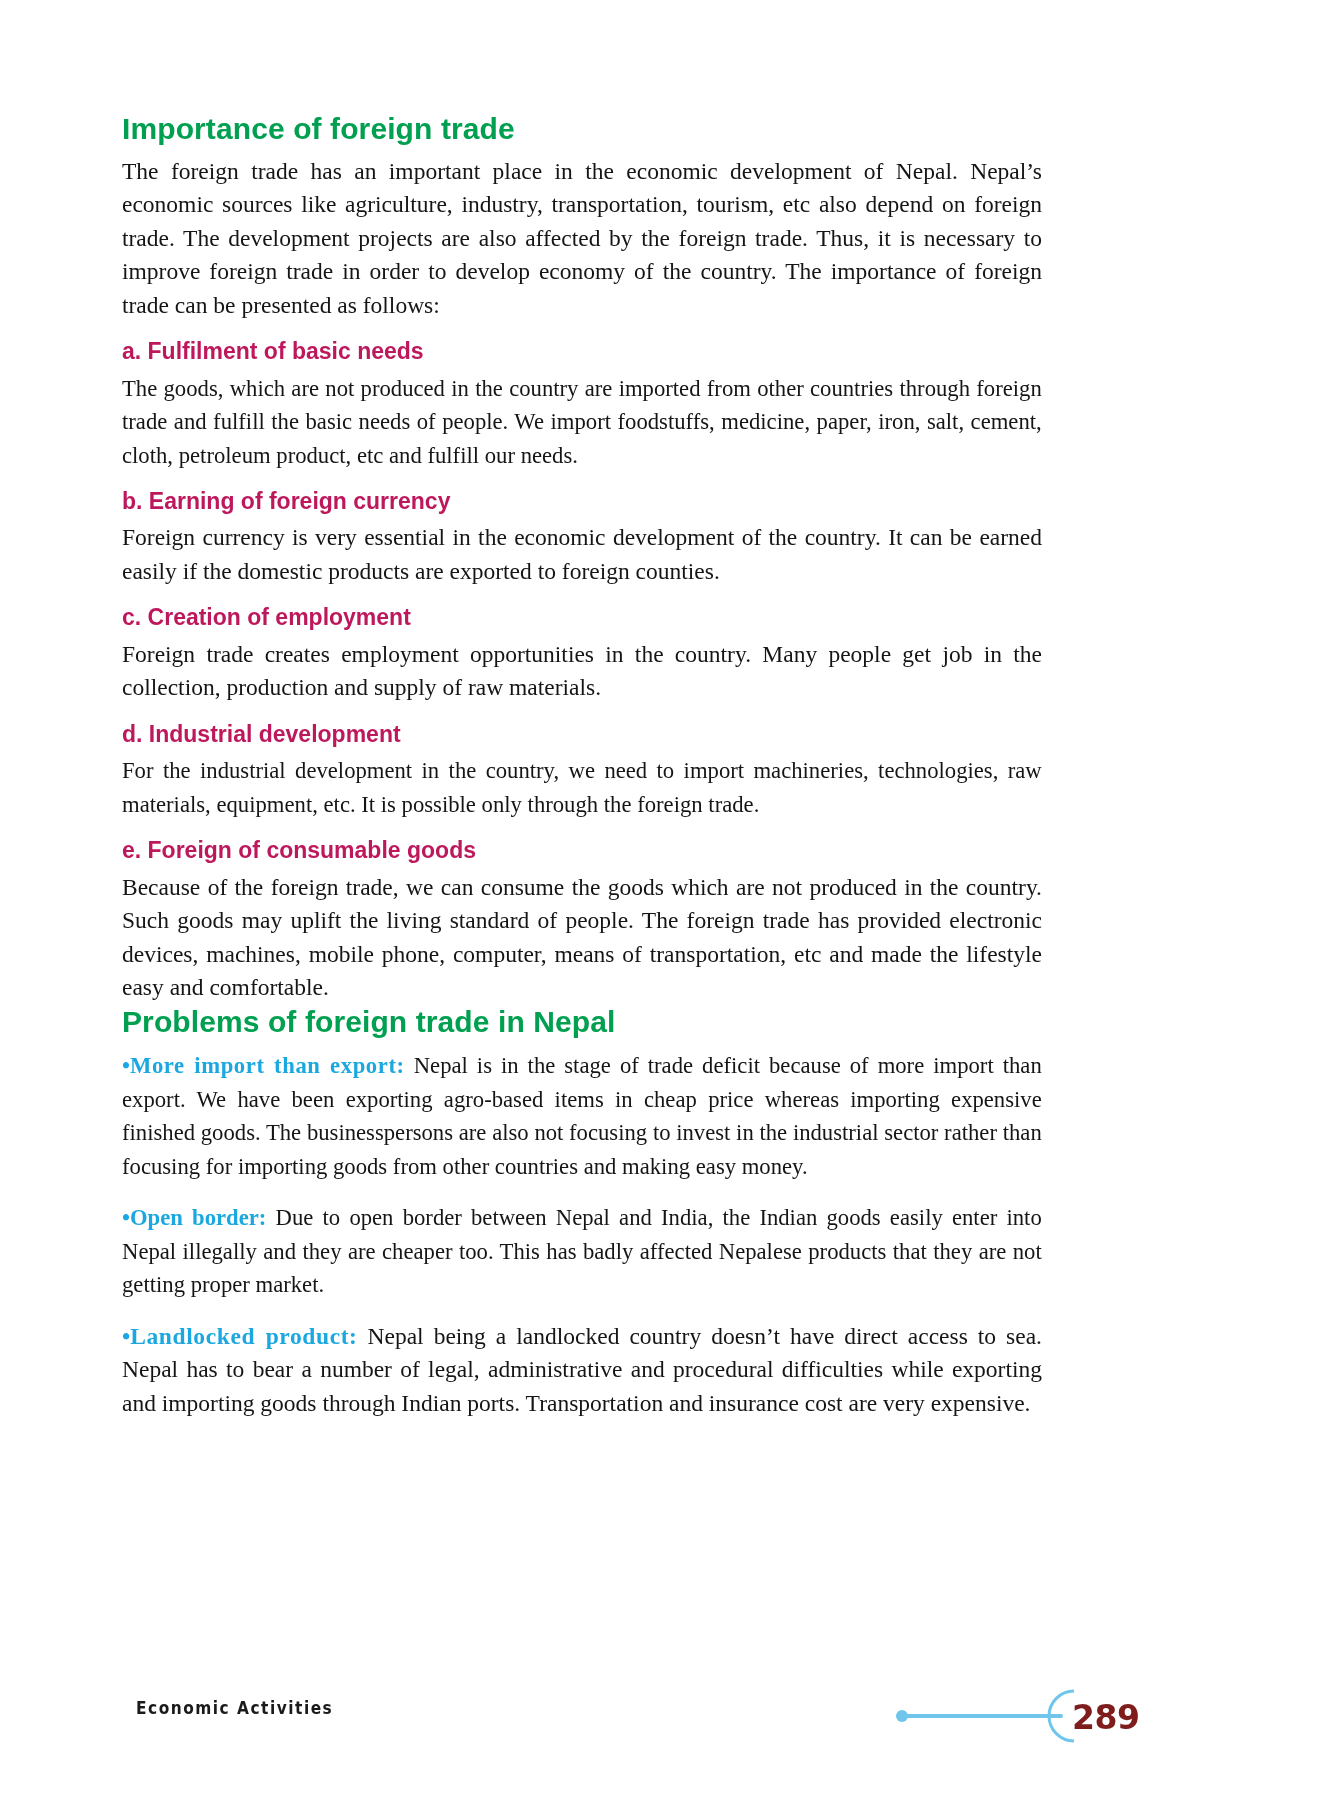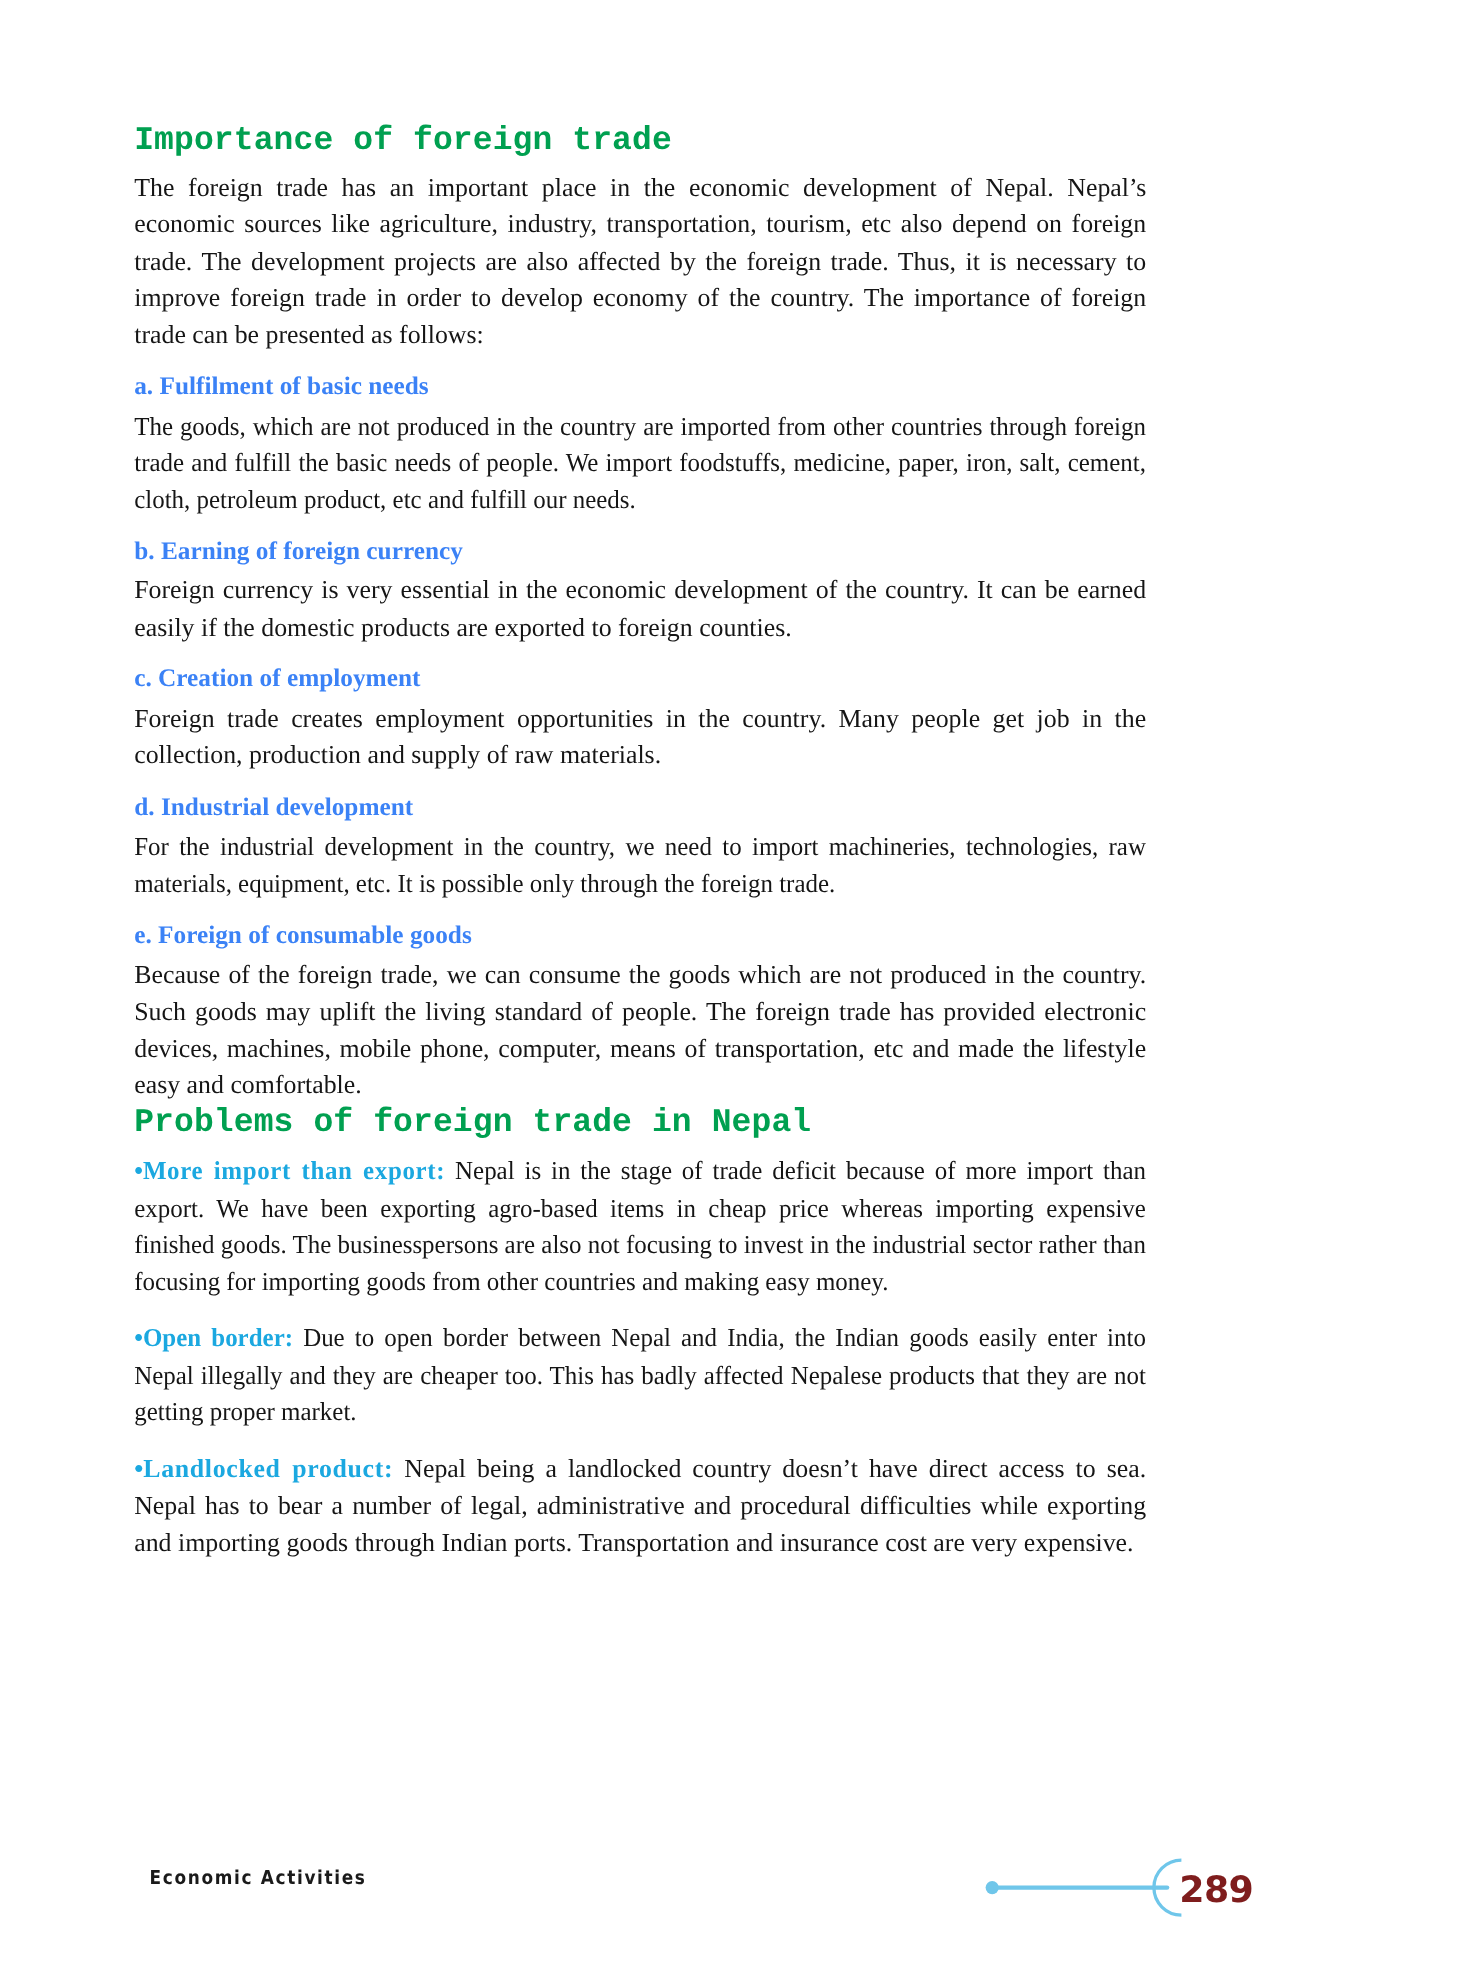--- a/index.html
+++ b/index.html
@@ -26,38 +26,38 @@
 
   .content {
     position: absolute;
     left: 122px;
     top: 112px;
     width: 920px;
   }
 
   
   h1.section-title {
-    font-family: Liberation Mono, monospace;
+    font-family: Liberation Sans, sans-serif;
     font-size: 30px;
     line-height: 1.12;
     font-weight: bold;
     color: #00A050;
     margin: 0 0 9px 0;
     letter-spacing: 0.1px;
   }
   h1.section-title.second {
     margin-bottom: 11px;
   }
 
   h2.sub-title {
-    font-family: Liberation Serif, serif;
+    font-family: Liberation Sans, sans-serif;
     font-size: 23px;
     line-height: 1.15;
     font-weight: bold;
-    color: #3b82f6;
+    color: #be185d;
     margin: 16px 0 7px 0;
   }
 
   
   p.body {
     font-size: 23.5px;
     line-height: 33.5px;
     margin: 0 0 2px 0;
     text-align: justify;
     text-justify: inter-word;

